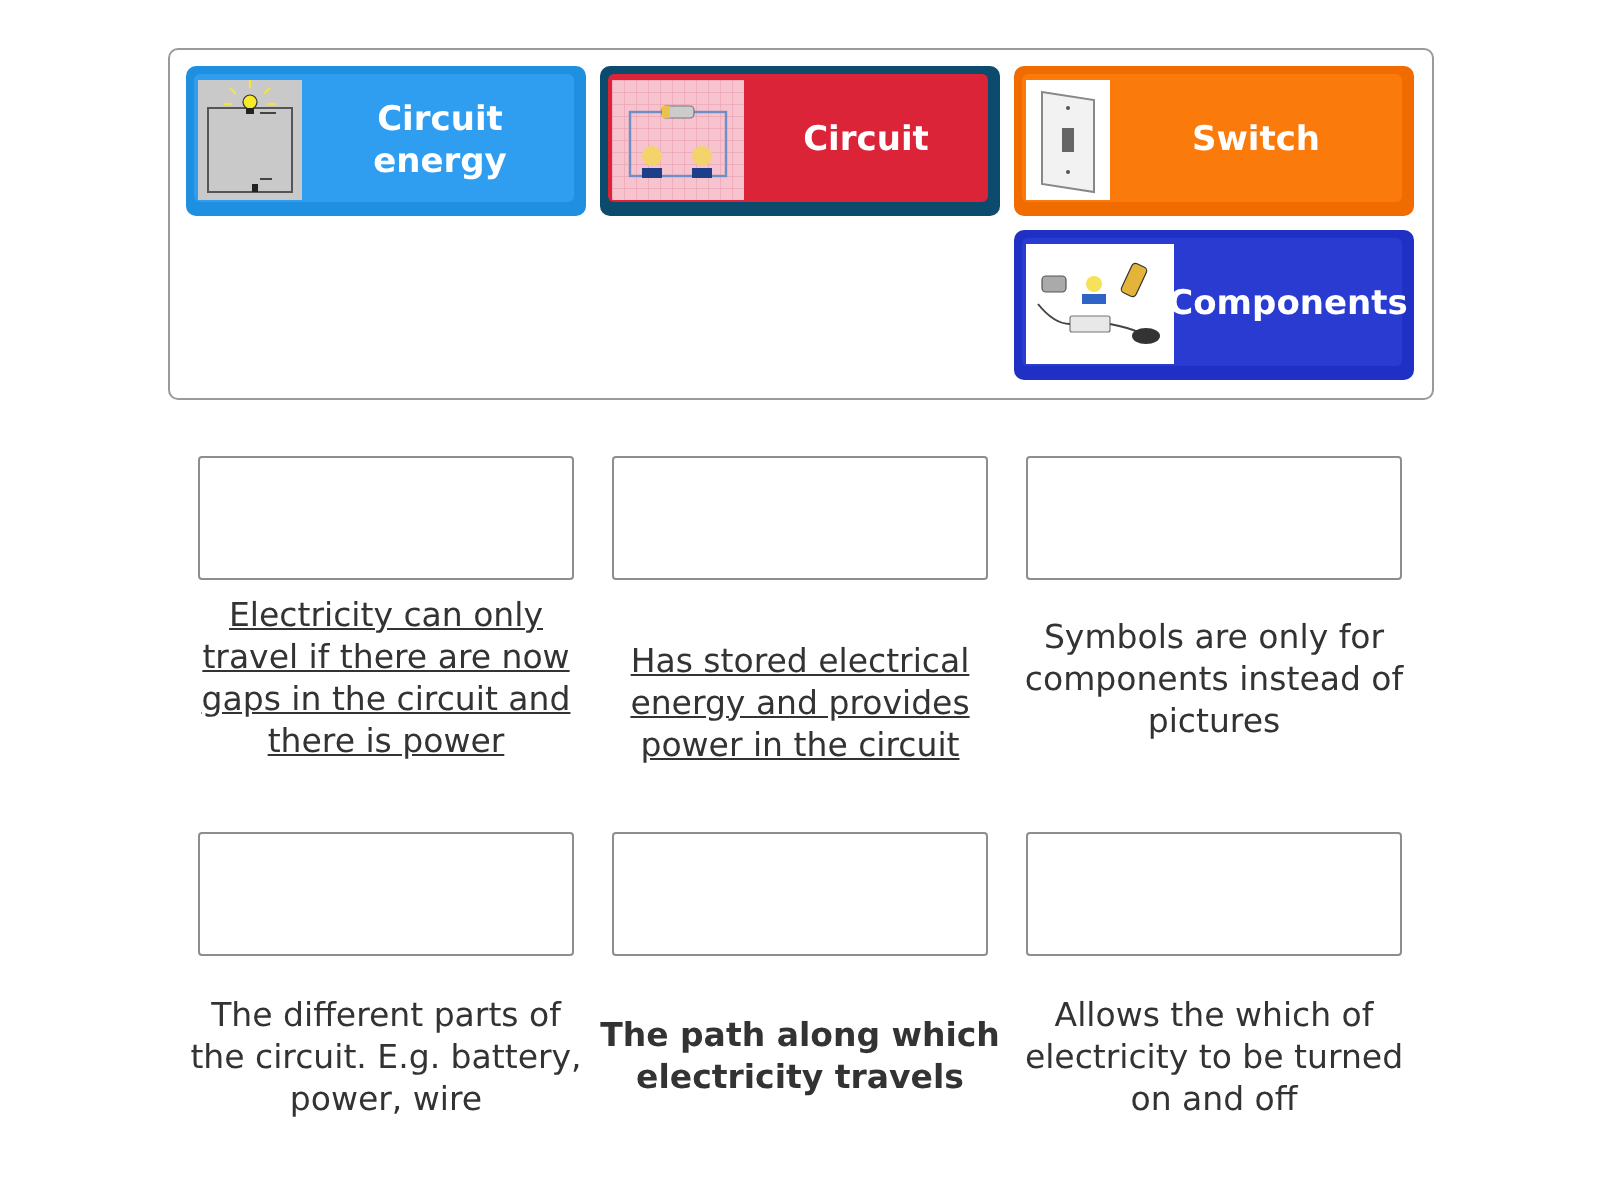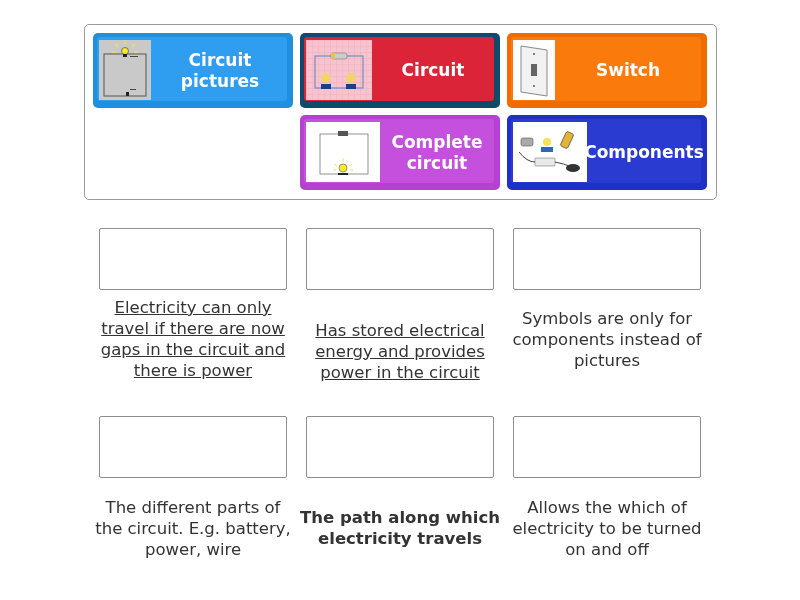--- a/index.html
+++ b/index.html
@@ -59,21 +59,21 @@
             <line x1="17" y1="12" x2="13" y2="12"></line>
           <line x1="35" y1="12" x2="39" y2="12"></line>
         </g>
         <circle cx="26" cy="11" r="3.5" fill="#f7ea2a" stroke="#333" stroke-width="0.6"></circle>
         <rect x="24" y="14" width="4" height="3" fill="#222"></rect>
         <rect x="31" y="16" width="8" height="1" fill="#444"></rect>
         <rect x="27" y="52" width="3" height="4" fill="#222"></rect>
         <rect x="31" y="49" width="6" height="1" fill="#444"></rect>
       </svg>
     </div>
-    <div class="label" style="left:60px;">Circuit pictures</div>
+    <div class="label" style="left:60px;">Circuit energy</div>
   </div>
 
   <div class="tile t-red" style="left:215px;top:8px;">
     <div class="inner"></div>
     <div class="thumb" style="width:66px;height:60px;background:#f7c3cf;">
       <svg width="66" height="60" viewBox="0 0 66 60">
         <defs>
           <pattern id="grid" width="6" height="6" patternUnits="userSpaceOnUse">
             <path d="M6 0 L0 0 0 6" fill="none" stroke="#e79aaa" stroke-width="0.5"></path>
           </pattern>
@@ -98,39 +98,20 @@
         <polygon points="8,6 34,10 34,56 8,52" fill="#f2f2f2" stroke="#888" stroke-width="1"></polygon>
         <rect x="18" y="24" width="6" height="12" fill="#666"></rect>
         <circle cx="21" cy="14" r="1" fill="#555"></circle>
         <circle cx="21" cy="46" r="1" fill="#555"></circle>
       </svg>
     </div>
     <div class="label" style="left:48px;">Switch</div>
   </div>
 
 
-  <div class="tile t-purple" style="left:215px;top:90px;">
-    <div class="inner"></div>
-    <div class="thumb" style="width:74px;height:60px;">
-      <svg width="74" height="60" viewBox="0 0 74 60">
-        <rect x="14" y="12" width="48" height="40" fill="none" stroke="#777" stroke-width="0.8"></rect>
-        <rect x="32" y="9" width="10" height="5" fill="#555"></rect>
-        <g stroke="#f3e070" stroke-width="1">
-          <line x1="37" y1="40" x2="37" y2="36"></line>
-            <line x1="31" y1="44" x2="28" y2="42"></line>
-          <line x1="43" y1="44" x2="46" y2="42"></line>
-            <line x1="30" y1="48" x2="27" y2="48"></line>
-          <line x1="44" y1="48" x2="47" y2="48"></line>
-        </g>
-        <circle cx="37" cy="46" r="4" fill="#f7ea2a" stroke="#444" stroke-width="0.5"></circle>
-        <rect x="32" y="51" width="10" height="2" fill="#222"></rect>
-      </svg>
-    </div>
-    <div class="label" style="left:80px;">Complete circuit</div>
-  </div>
 
   <div class="tile t-navy" style="left:422px;top:90px;">
     <div class="inner"></div>
     <div class="thumb" style="width:74px;height:60px;">
       <svg width="74" height="60" viewBox="0 0 74 60">
         <rect x="8" y="16" width="12" height="8" rx="2" fill="#aaa" stroke="#555" stroke-width="0.6"></rect>
         <circle cx="34" cy="20" r="4" fill="#f5e15a"></circle>
         <rect x="28" y="25" width="12" height="5" fill="#2d64c5"></rect>
         <rect x="50" y="10" width="8" height="16" rx="2" fill="#e4b43a" stroke="#333" stroke-width="0.6" transform="rotate(25 54 18)"></rect>
         <rect x="22" y="36" width="20" height="8" rx="1" fill="#e8e8e8" stroke="#777" stroke-width="0.6"></rect>

